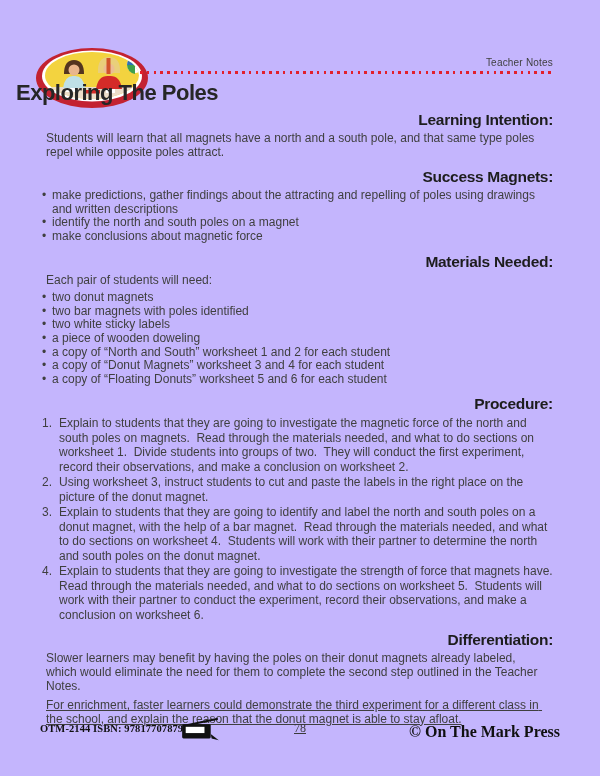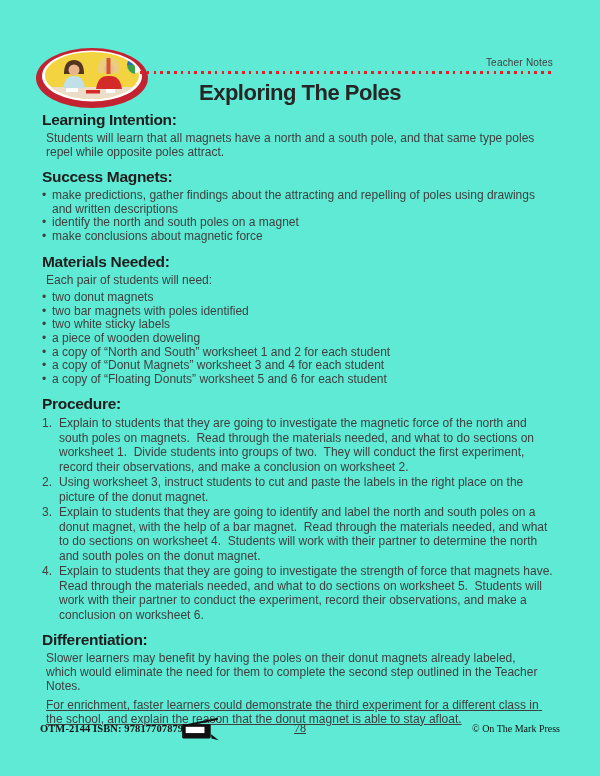--- a/index.html
+++ b/index.html
@@ -5,45 +5,45 @@
   * { box-sizing: border-box; }
   html, body { margin: 0; padding: 0; }
   body {
     width: 600px; height: 776px;
     background: #ffffff;
     font-family: "Liberation Sans", sans-serif;
     color: #3f3f3f;
     position: relative;
     overflow: hidden;
   }
-  .page { position: relative; width: 600px; height: 776px; background: #5eead4; }
+  .page { position: relative; width: 600px; height: 776px; background: #c4b5fd; }
 
   
   .header { position: relative; height: 110px; }
   .logo { position: absolute; left: 36px; top: 48px; width: 112px; height: 60px; }
   .corner-label {
     position: absolute; right: 47px; top: 57px;
     font-size: 10px; color: #3f3f3f; letter-spacing: 0.2px;
   }
   .dotted-line {
     position: absolute; left: 140px; top: 71px; width: 413px; height: 3px;
     background-image: repeating-linear-gradient(90deg, #e2202c 0 2.6px, transparent 2.6px 6.8px);
   }
   .page-title {
-    position: absolute; left: 0; right: 0; top: 80px; margin: 0;
-    text-align: center;
+    position: absolute; left: 16px; right: 0; top: 80px; margin: 0;
     font-size: 22px; font-weight: bold; color: #262626; letter-spacing: -0.5px;
   }
 
   
   .content { padding: 0 47px 0 42px; }
   h2 {
     font-size: 15.5px; line-height: 17px; font-weight: bold;
     color: #1d1d1d; letter-spacing: -0.3px;
     margin: 9px 0 4px 0;
+    text-align: right;
   }
   h2.first { margin-top: 1px; }
   p { font-size: 12px; line-height: 13.6px; margin: 4px; white-space: pre-wrap; }
   ul, ol { list-style: none; margin: 0; padding: 0; }
   ul li {
     position: relative; padding-left: 10px;
     font-size: 12px; line-height: 13.6px; white-space: pre-wrap;
   }
   ul li::before { content: "\2022"; position: absolute; left: 0; top: 0; }
   ol.steps { counter-reset: step; }
@@ -63,21 +63,21 @@
     position: absolute; left: 40px; top: 9px;
     font-size: 10.5px; font-weight: bold; letter-spacing: 0.1px;
   }
   .footer-logo { position: absolute; left: 180px; top: 3px; width: 40px; height: 25px; }
   .footer-page-num {
     position: absolute; left: 0; right: 0; top: 7px; text-align: center;
     font-size: 12px; color: #3a3a3a; text-decoration: underline;
   }
   .footer-right {
     position: absolute; right: 40px; top: 9px;
-    font-size: 10px; font-weight: normal;
+    font-size: 16px; font-weight: bold;
   }
 </style>
 </head>
 <body>
 
 <div class="page">
 
   <div class="header">
     <svg class="logo" viewBox="0 0 112 60" aria-hidden="true">
       <defs>

